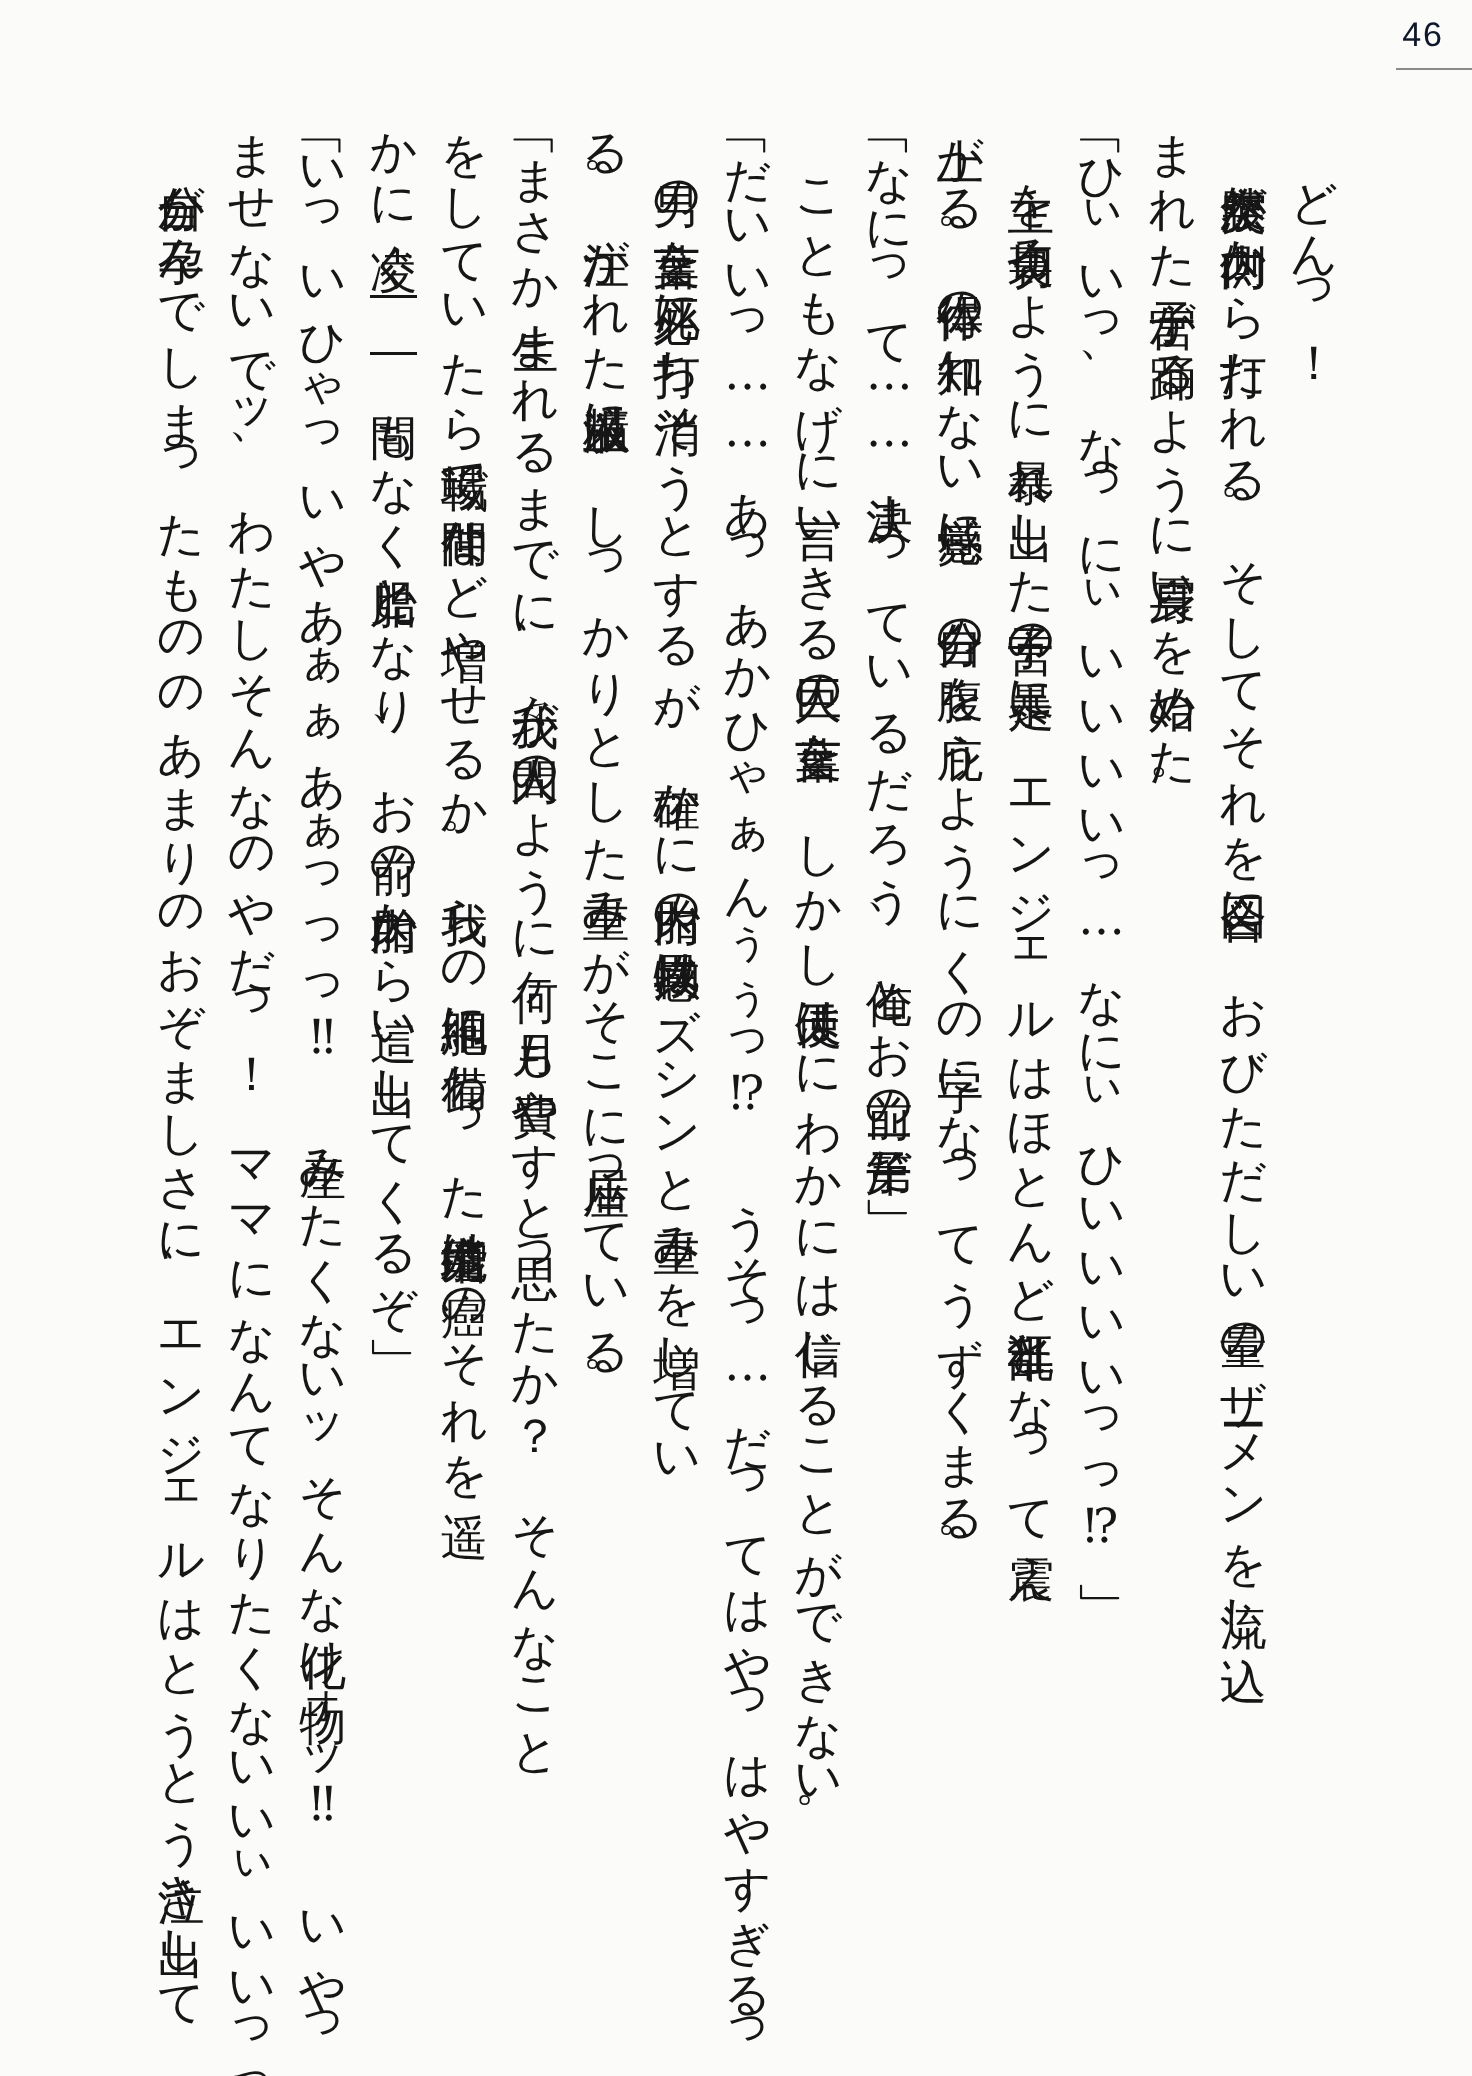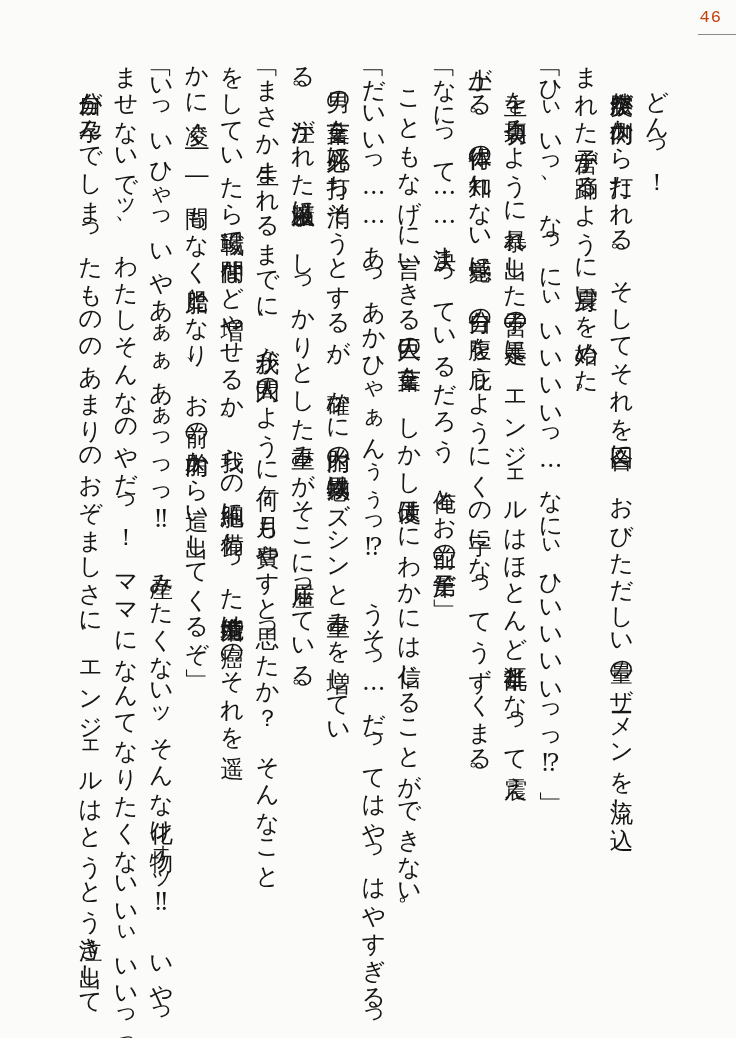--- a/index.html
+++ b/index.html
@@ -12,23 +12,23 @@
     width: 736px;
     height: 1038px;
     background: #fbfbfa;
     overflow: hidden;
     font-family: "DejaVu Serif", "Liberation Serif", serif;
   }
   .page-number {
     position: absolute;
     top: 8px;
     right: 14px;
-    font-family: Liberation Mono, monospace;
+    font-family: Liberation Sans, sans-serif;
     font-size: 17px;
-    color: #c2410c;
+    color: #0f172a;
     letter-spacing: 1px;
   }
   .page-number-rule {
     position: absolute;
     top: 34px;
     right: 0;
     width: 38px;
     height: 1px;
     background: #8a8a8a;
   }

